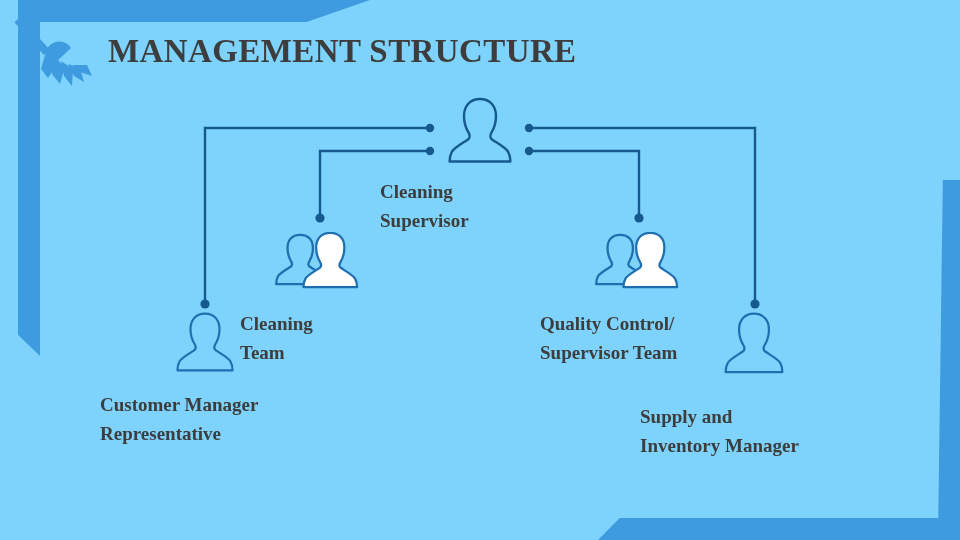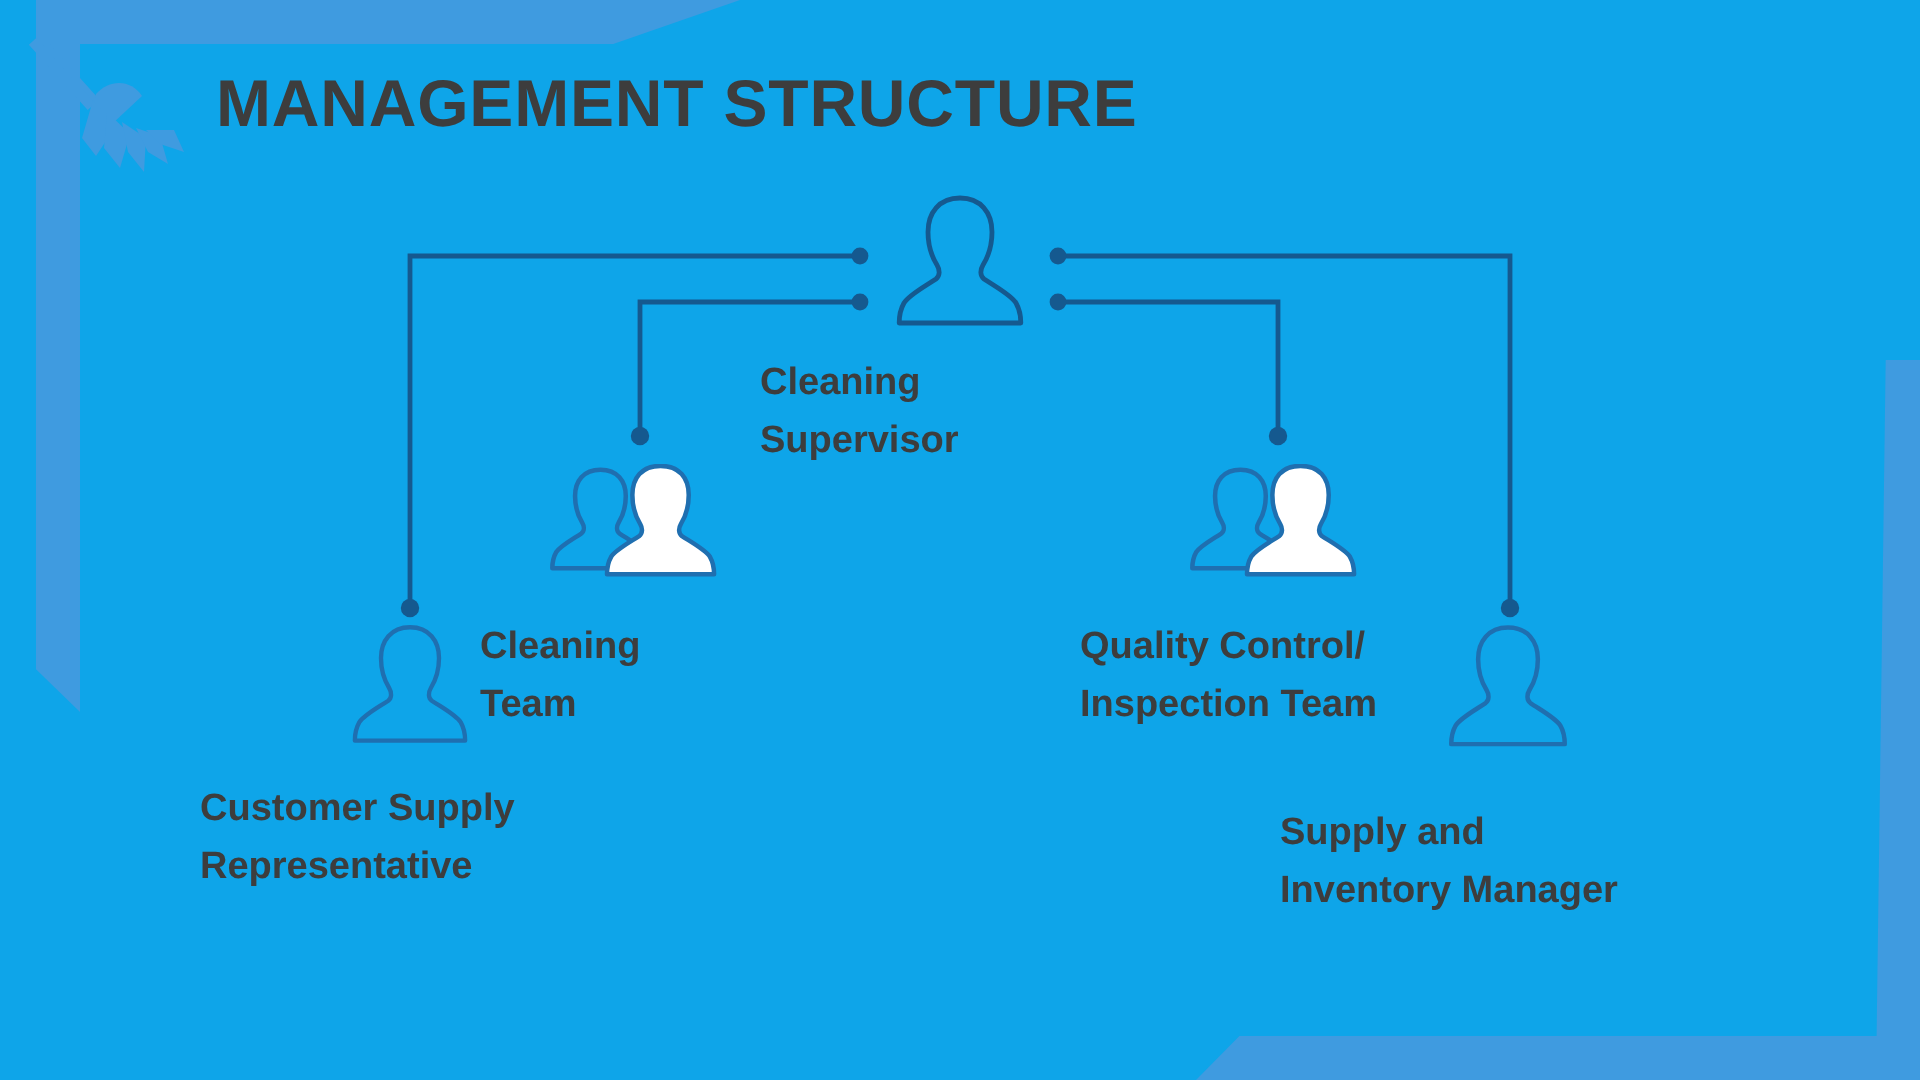--- a/index.html
+++ b/index.html
@@ -4,23 +4,23 @@
 <style>
   html, body {
     margin: 0;
     padding: 0;
     background: #ffffff;
   }
   #slide {
     position: relative;
     width: 960px;
     height: 540px;
-    background: #0ea5e9;
+    background: #7dd3fc;
     overflow: hidden;
-    font-family: Liberation Sans, sans-serif;
+    font-family: Liberation Serif, serif;
   }
 
   
   .deco {
     position: absolute;
     background: #3f9be0;
   }
   .deco-top {
     left: 18px;
     top: 0px;
@@ -156,21 +156,21 @@
 
   <svg class="person-icon" style="left:175px; top:310px; width:60px; height:68px;" viewBox="0 0 66 75">
     <g fill="none" stroke="#1f6fb0" stroke-width="2.4" stroke-linejoin="round" stroke-linecap="round">
       <path d="M33 4 C22.5 4, 17 11.5, 17 21 C17 28, 19 33.5, 21.5 37.5
                C23 40, 23 43, 21 44.5
                C15 48.5, 7.5 52.5, 5 56.5 C3 60, 2.6 63.5, 2.6 66.5
                L63.4 66.5 C63.4 63.5, 63 60, 61 56.5 C58.5 52.5, 51 48.5, 45 44.5
                C43 43, 43 40, 44.5 37.5 C47 33.5, 49 28, 49 21 C49 11.5, 43.5 4, 33 4 Z"></path>
     </g>
   </svg>
-  <div class="node-label" style="left:100px; top:391px; width:210px;">Customer Supply
+  <div class="node-label" style="left:100px; top:391px; width:210px;">Customer Manager
 Representative</div>
 
   <svg class="person-icon" style="left:272px; top:232px; width:94px; height:62px;" viewBox="0 0 100 66">
     <g fill="none" stroke="#1f6fb0" stroke-width="2.4" stroke-linejoin="round" stroke-linecap="round">
       <path d="M30 3 C21 3, 16.5 9, 16.5 17 C16.5 23, 18.2 27.8, 20.3 31.2
                C21.5 33.2, 21.5 35.7, 19.8 37
                C14.8 40.3, 8.5 43.7, 6.4 47 C4.7 50, 4.4 53, 4.4 55.5
                L55.6 55.5 C55.6 53, 55.3 50, 53.6 47 C51.5 43.7, 45.2 40.3, 40.2 37
                C38.5 35.7, 38.5 33.2, 39.7 31.2 C41.8 27.8, 43.5 23, 43.5 17
                C43.5 9, 39 3, 30 3 Z"></path>
@@ -195,21 +195,21 @@
                C43.5 9, 39 3, 30 3 Z"></path>
       <path d="M62 1 C52 1, 47 7.5, 47 16.5 C47 23, 48.9 28.3, 51.2 32
                C52.5 34.2, 52.5 37, 50.6 38.4
                C45 42, 38 45.8, 35.7 49.4 C33.8 52.7, 33.5 56, 33.5 58.7
                L90.5 58.7 C90.5 56, 90.2 52.7, 88.3 49.4 C86 45.8, 79 42, 73.4 38.4
                C71.5 37, 71.5 34.2, 72.8 32 C75.1 28.3, 77 23, 77 16.5
                C77 7.5, 72 1, 62 1 Z" fill="#ffffff"></path>
     </g>
   </svg>
   <div class="node-label" style="left:540px; top:310px; width:240px;">Quality Control/
-Inspection Team</div>
+Supervisor Team</div>
 
   <svg class="person-icon" style="left:723px; top:310px; width:62px; height:70px;" viewBox="0 0 66 75">
     <g fill="none" stroke="#1f6fb0" stroke-width="2.4" stroke-linejoin="round" stroke-linecap="round">
       <path d="M33 4 C22.5 4, 17 11.5, 17 21 C17 28, 19 33.5, 21.5 37.5
                C23 40, 23 43, 21 44.5
                C15 48.5, 7.5 52.5, 5 56.5 C3 60, 2.6 63.5, 2.6 66.5
                L63.4 66.5 C63.4 63.5, 63 60, 61 56.5 C58.5 52.5, 51 48.5, 45 44.5
                C43 43, 43 40, 44.5 37.5 C47 33.5, 49 28, 49 21 C49 11.5, 43.5 4, 33 4 Z"></path>
     </g>
   </svg>

